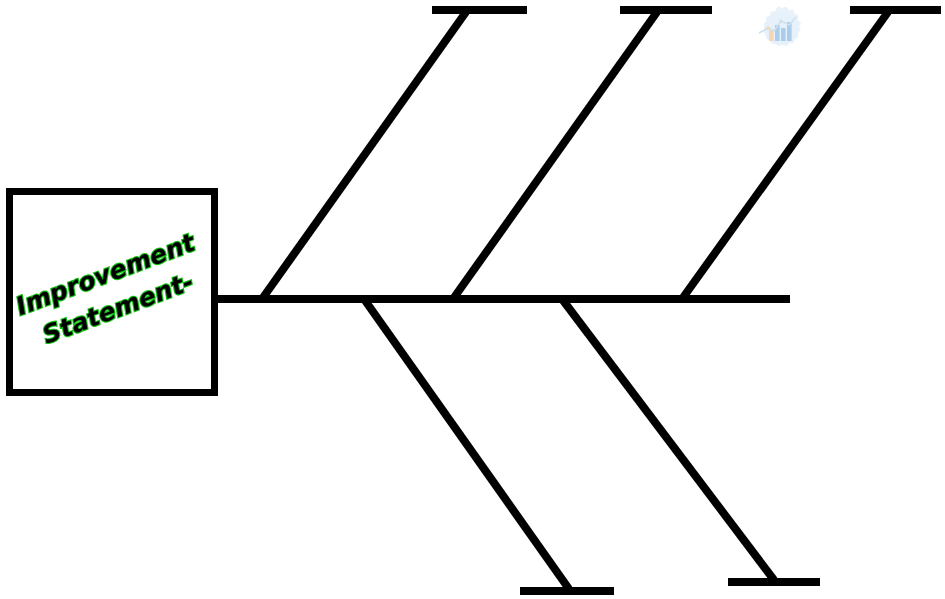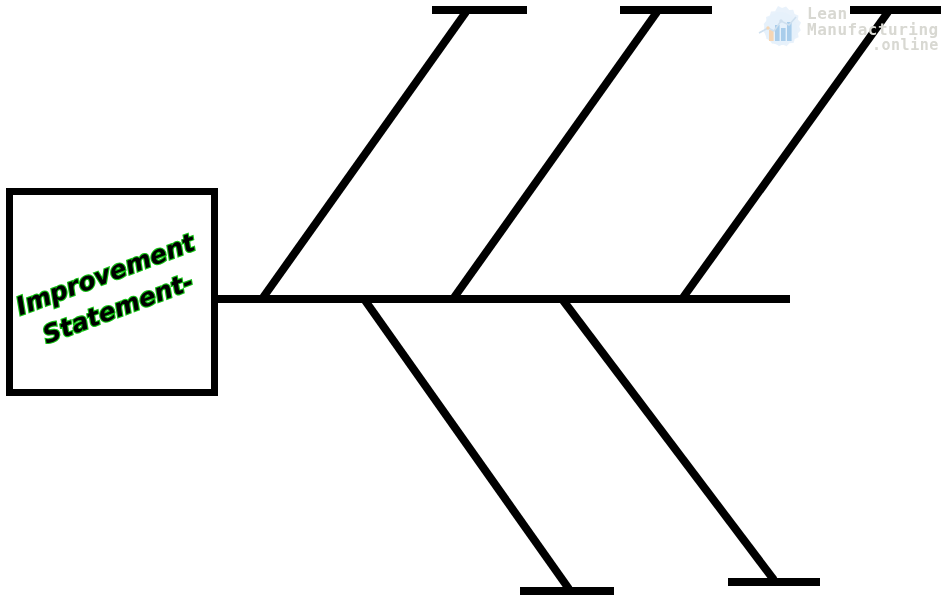--- a/index.html
+++ b/index.html
@@ -138,20 +138,15 @@
           <rect x="18" y="27" width="4.6" height="11" fill="#f6d6b4"></rect>
           <rect x="24" y="22" width="4.6" height="16" fill="#a9cdeb"></rect>
           <rect x="30" y="25" width="4.6" height="13" fill="#a9cdeb"></rect>
           <rect x="36" y="19" width="4.6" height="19" fill="#a9cdeb"></rect>
         </g>
         <polyline points="8,30 17,25 23,28 30,18 38,22 45,14" fill="none" stroke="#cfe0ef" stroke-width="1.6"></polyline>
         <circle cx="17" cy="25" r="1.7" fill="#f6d6b4"></circle>
         <circle cx="30" cy="18" r="1.7" fill="#cfe0ef"></circle>
       </svg>
     </div>
-    <div id="logo-text">
-      <span class="lm-line1">Lean</span>
-      <span class="lm-line2">Manufacturing</span>
-      <span class="lm-line3">.online</span>
-    </div>
   </div>
 
 </div>
 
 </body></html>

